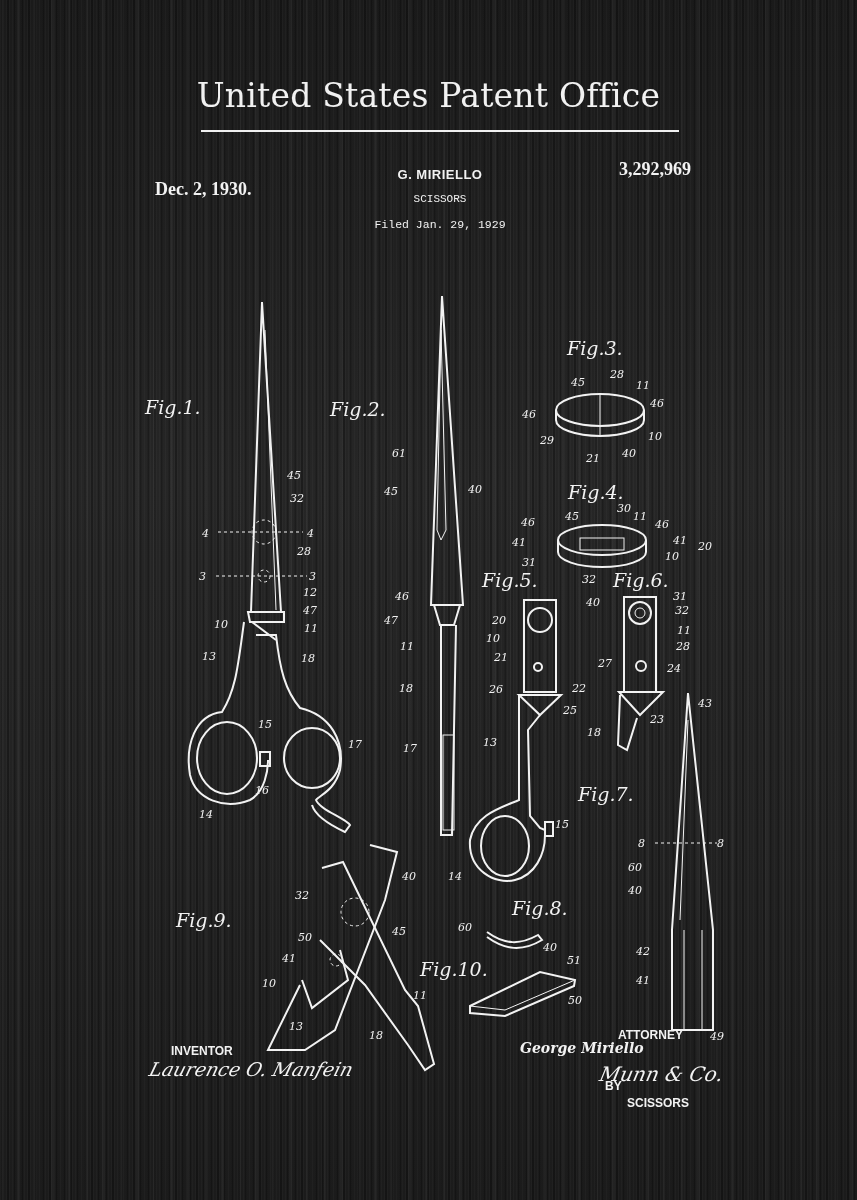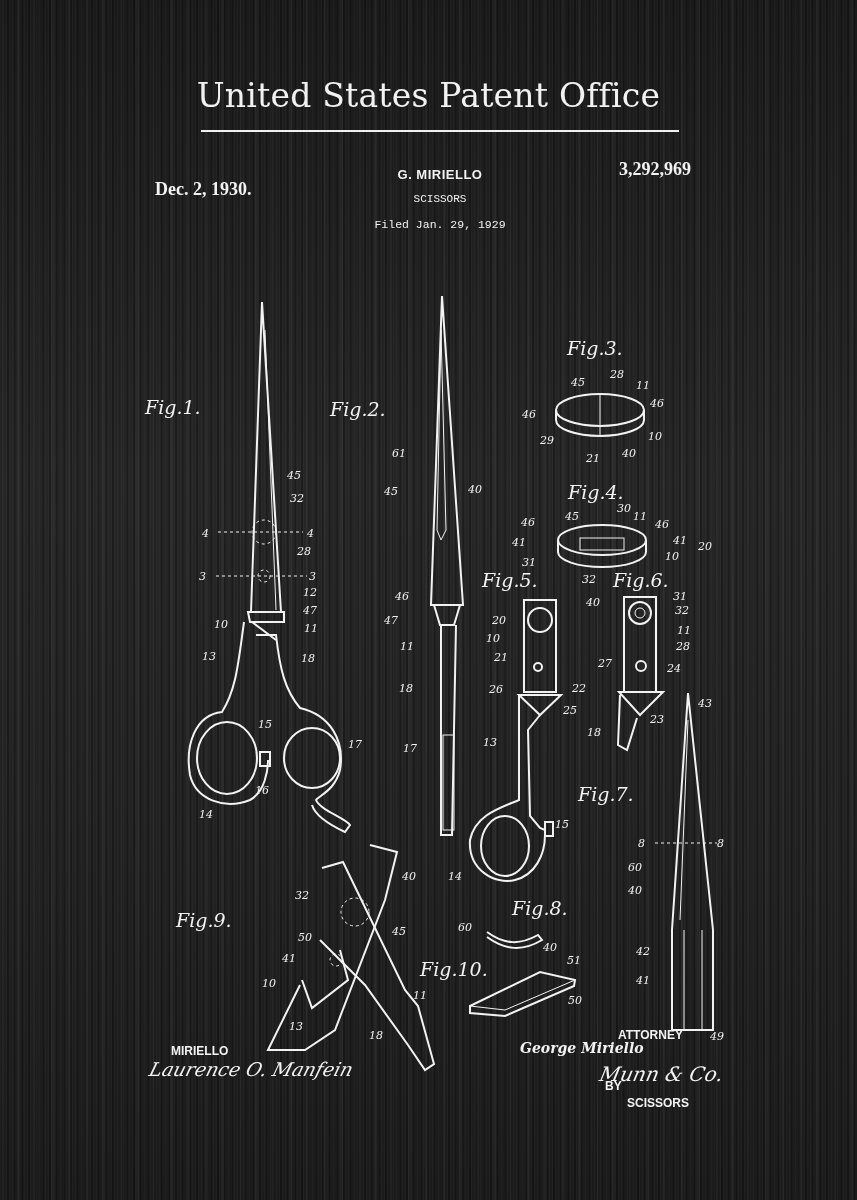--- a/index.html
+++ b/index.html
@@ -219,21 +219,21 @@
     <g>
       <text class="fig" x="420" y="976">Fig.10.</text>
       <path class="ln" d="M470,1006 L540,972 L575,980 L574,986 L505,1016 L470,1013 Z"></path>
       <line class="thin" x1="470" y1="1006" x2="505" y2="1010"></line>
       <line class="thin" x1="505" y1="1010" x2="575" y2="980"></line>
       <text class="lbl" x="567" y="964">51</text>
       <text class="lbl" x="568" y="1004">50</text>
     </g>
   </svg>
 
-  <div class="txt sig-label" style="left:171px;top:1044px;">MIRIELLO</div>
+  <div class="txt sig-label" style="left:171px;top:1044px;">INVENTOR</div>
   <div class="txt script" style="left:150px;top:1058px;font-size:19px;transform:skewX(-15deg);">Laurence O. Manfein</div>
 
   <div class="txt sig-label" style="left:618px;top:1028px;">ATTORNEY</div>
   <div class="txt script" style="left:520px;top:1040px;font-size:14px;font-weight:bold;">George Miriello</div>
   <div class="txt sig-label" style="left:577px;top:1079px;padding-left:28px;">BY</div>
   <div class="txt script" style="left:600px;top:1062px;font-size:20px;transform:skewX(-12deg);">Munn &amp; Co.</div>
   <div class="txt sig-label" style="left:627px;top:1096px;">SCISSORS</div>
 </div>
 
 </body></html>

